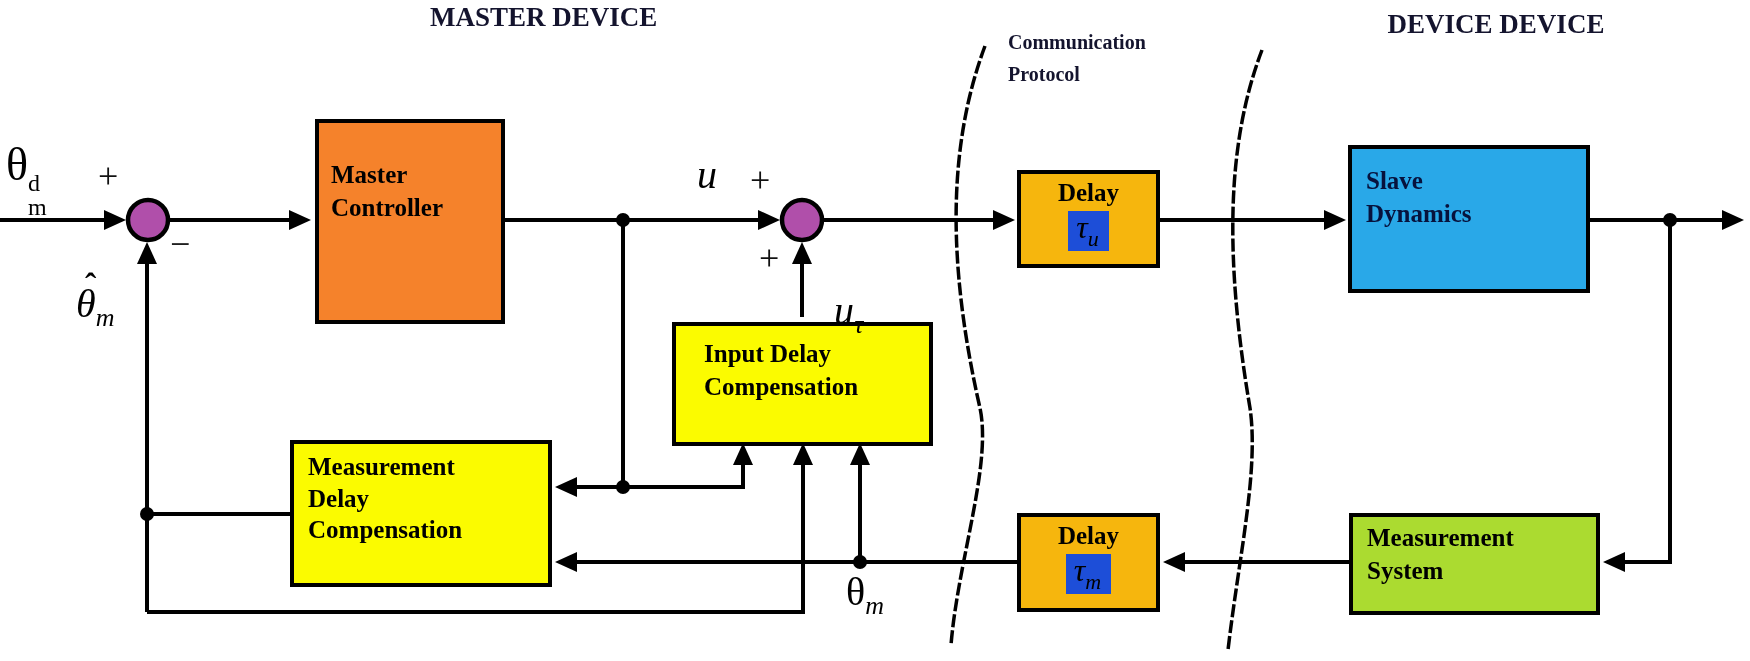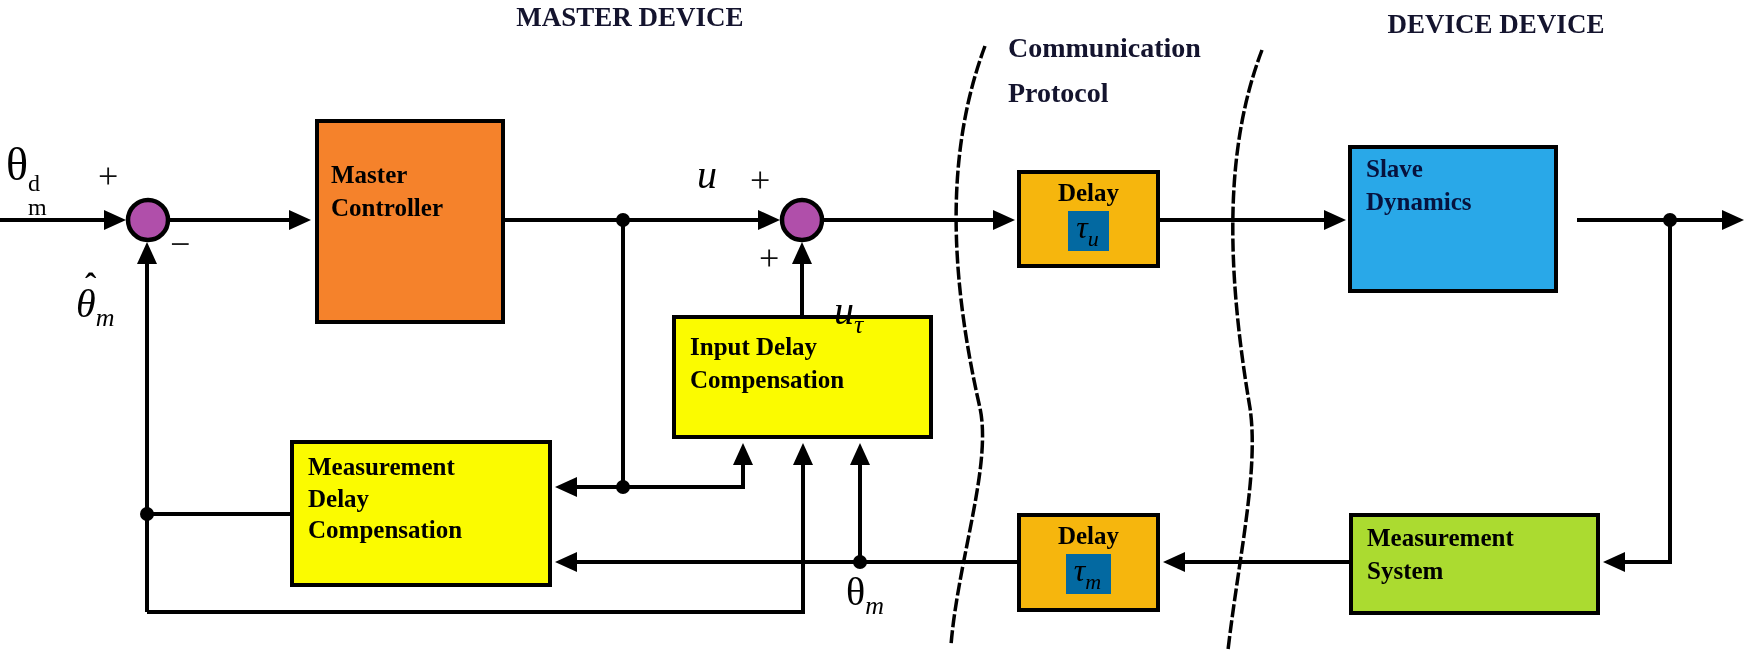--- a/index.html
+++ b/index.html
@@ -5,36 +5,36 @@
   html,body{margin:0;padding:0;background:#ffffff;}
   body{width:1750px;height:661px;position:relative;overflow:hidden;
        font-family:"Liberation Serif","DejaVu Serif",serif;}
   .canvas{position:absolute;left:0;top:0;width:1750px;height:661px;}
   svg.wires{position:absolute;left:0;top:0;width:1750px;height:661px;}
 
   .box{position:absolute;box-sizing:border-box;border:4px solid #000;
        color:#000;font-weight:bold;font-size:25px;line-height:1.3;
        white-space:pre-line;}
   .box.mc{left:315px;top:119px;width:190px;height:205px;padding:36px 6px 0 12px;}
-  .box.idc{left:672px;top:315px;width:261px;height:124px;padding:12px 6px 0 14px;}
+  .box.idc{left:672px;top:322px;width:261px;height:124px;padding:12px 6px 0 28px;}
   .box.mdc{left:290px;top:440px;width:262px;height:147px;padding:7px 6px 0 14px;line-height:1.26;}
-  .box.sd{left:1348px;top:145px;width:210px;height:148px;padding:4px 6px 0 14px;color:#07123d;}
+  .box.sd{left:1348px;top:145px;width:242px;height:148px;padding:16px 6px 0 14px;color:#07123d;}
   .box.ms{left:1349px;top:513px;width:251px;height:102px;padding:5px 6px 0 14px;}
   .box.delay{display:flex;flex-direction:column;align-items:center;
              padding:3px 0 0 0;white-space:normal;}
   .box.du{left:1017px;top:170px;width:143px;height:98px;}
   .box.dm{left:1017px;top:513px;width:143px;height:99px;}
-  .tau-patch{background:#0369a1;margin-top:1px;padding:0 10px 2px 8px;
+  .tau-patch{background:#1d4ed8;margin-top:1px;padding:0 10px 2px 8px;
              font-weight:normal;line-height:1;}
 
   .heading{position:absolute;font-weight:bold;font-size:27px;color:#14142e;
            white-space:pre-line;}
-  .h-master{left:430px;top:2px;width:400px;text-align:center;}
+  .h-master{left:430px;top:2px;width:400px;}
   .h-slave{left:1356px;top:9px;width:280px;text-align:center;}
-  .h-comm{left:1008px;top:26px;font-size:28px;line-height:1.6;text-align:left;}
+  .h-comm{left:1008px;top:26px;font-size:20px;line-height:1.6;text-align:left;}
 
   .sig{position:absolute;color:#000;line-height:1;}
   .math{font-family:"Liberation Serif","DejaVu Serif",serif;font-style:italic;}
   .upright{font-style:normal;}
   .base{font-size:40px;}
   .base-xl{font-size:46px;}
   .ssub{font-size:26px;vertical-align:-0.35em;}
   .tau-base{font-size:32px;}
   .tau-sub{font-size:22px;vertical-align:-0.35em;}
   .supsub{display:inline-flex;flex-direction:column;justify-content:space-between;

